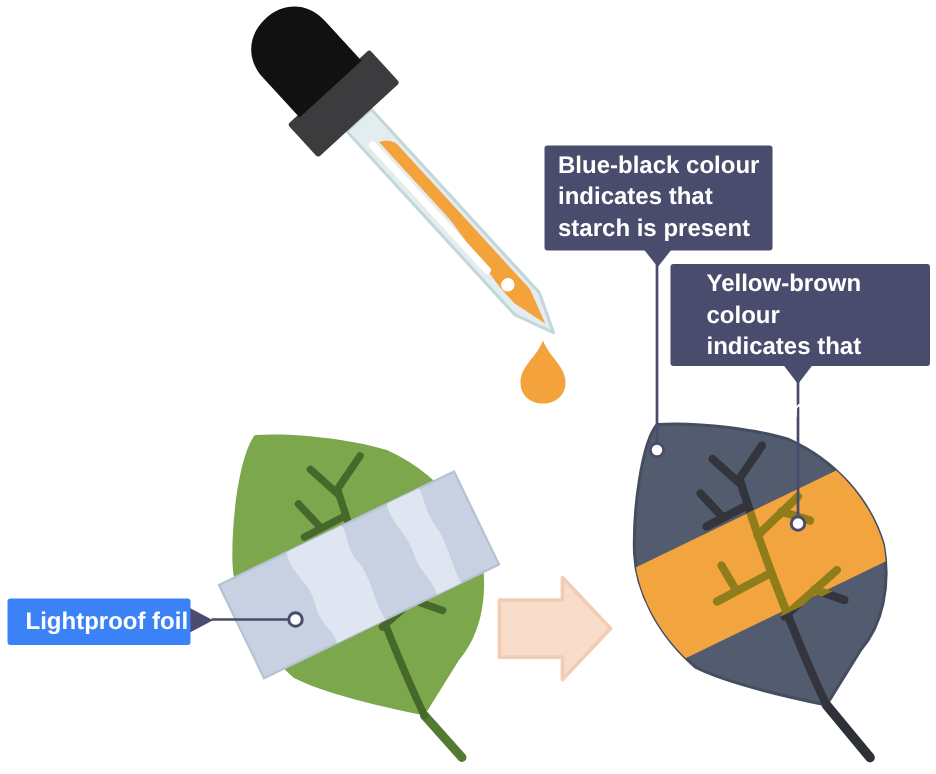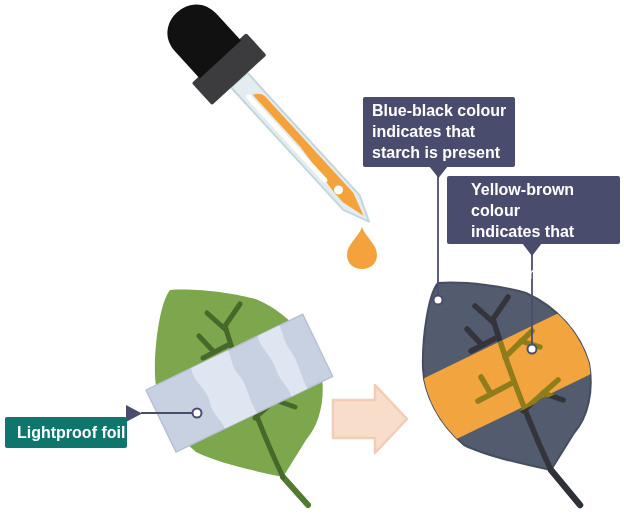--- a/index.html
+++ b/index.html
@@ -132,15 +132,15 @@
   </svg>
 
   <div class="callout" style="left: 363px; top: 97px; width: 152px; height: 70px; background: rgb(74, 76, 109);">Blue-black colour
 indicates that
 starch is present</div>
 
   <div class="callout" style="left: 447px; top: 176px; width: 173px; height: 68px; background: rgb(74, 76, 109); padding-left: 24px;">Yellow-brown colour
 indicates that starch
 is not present</div>
 
-  <div class="callout single" style="left: 5px; top: 417px; width: 122px; height: 31px; background: #0f766e;">Lightproof foil</div>
+  <div class="callout single" style="left: 5px; top: 399px; width: 122px; height: 31px; background: #3b82f6;">Lightproof foil</div>
 
 </div>
 
 </body></html>

